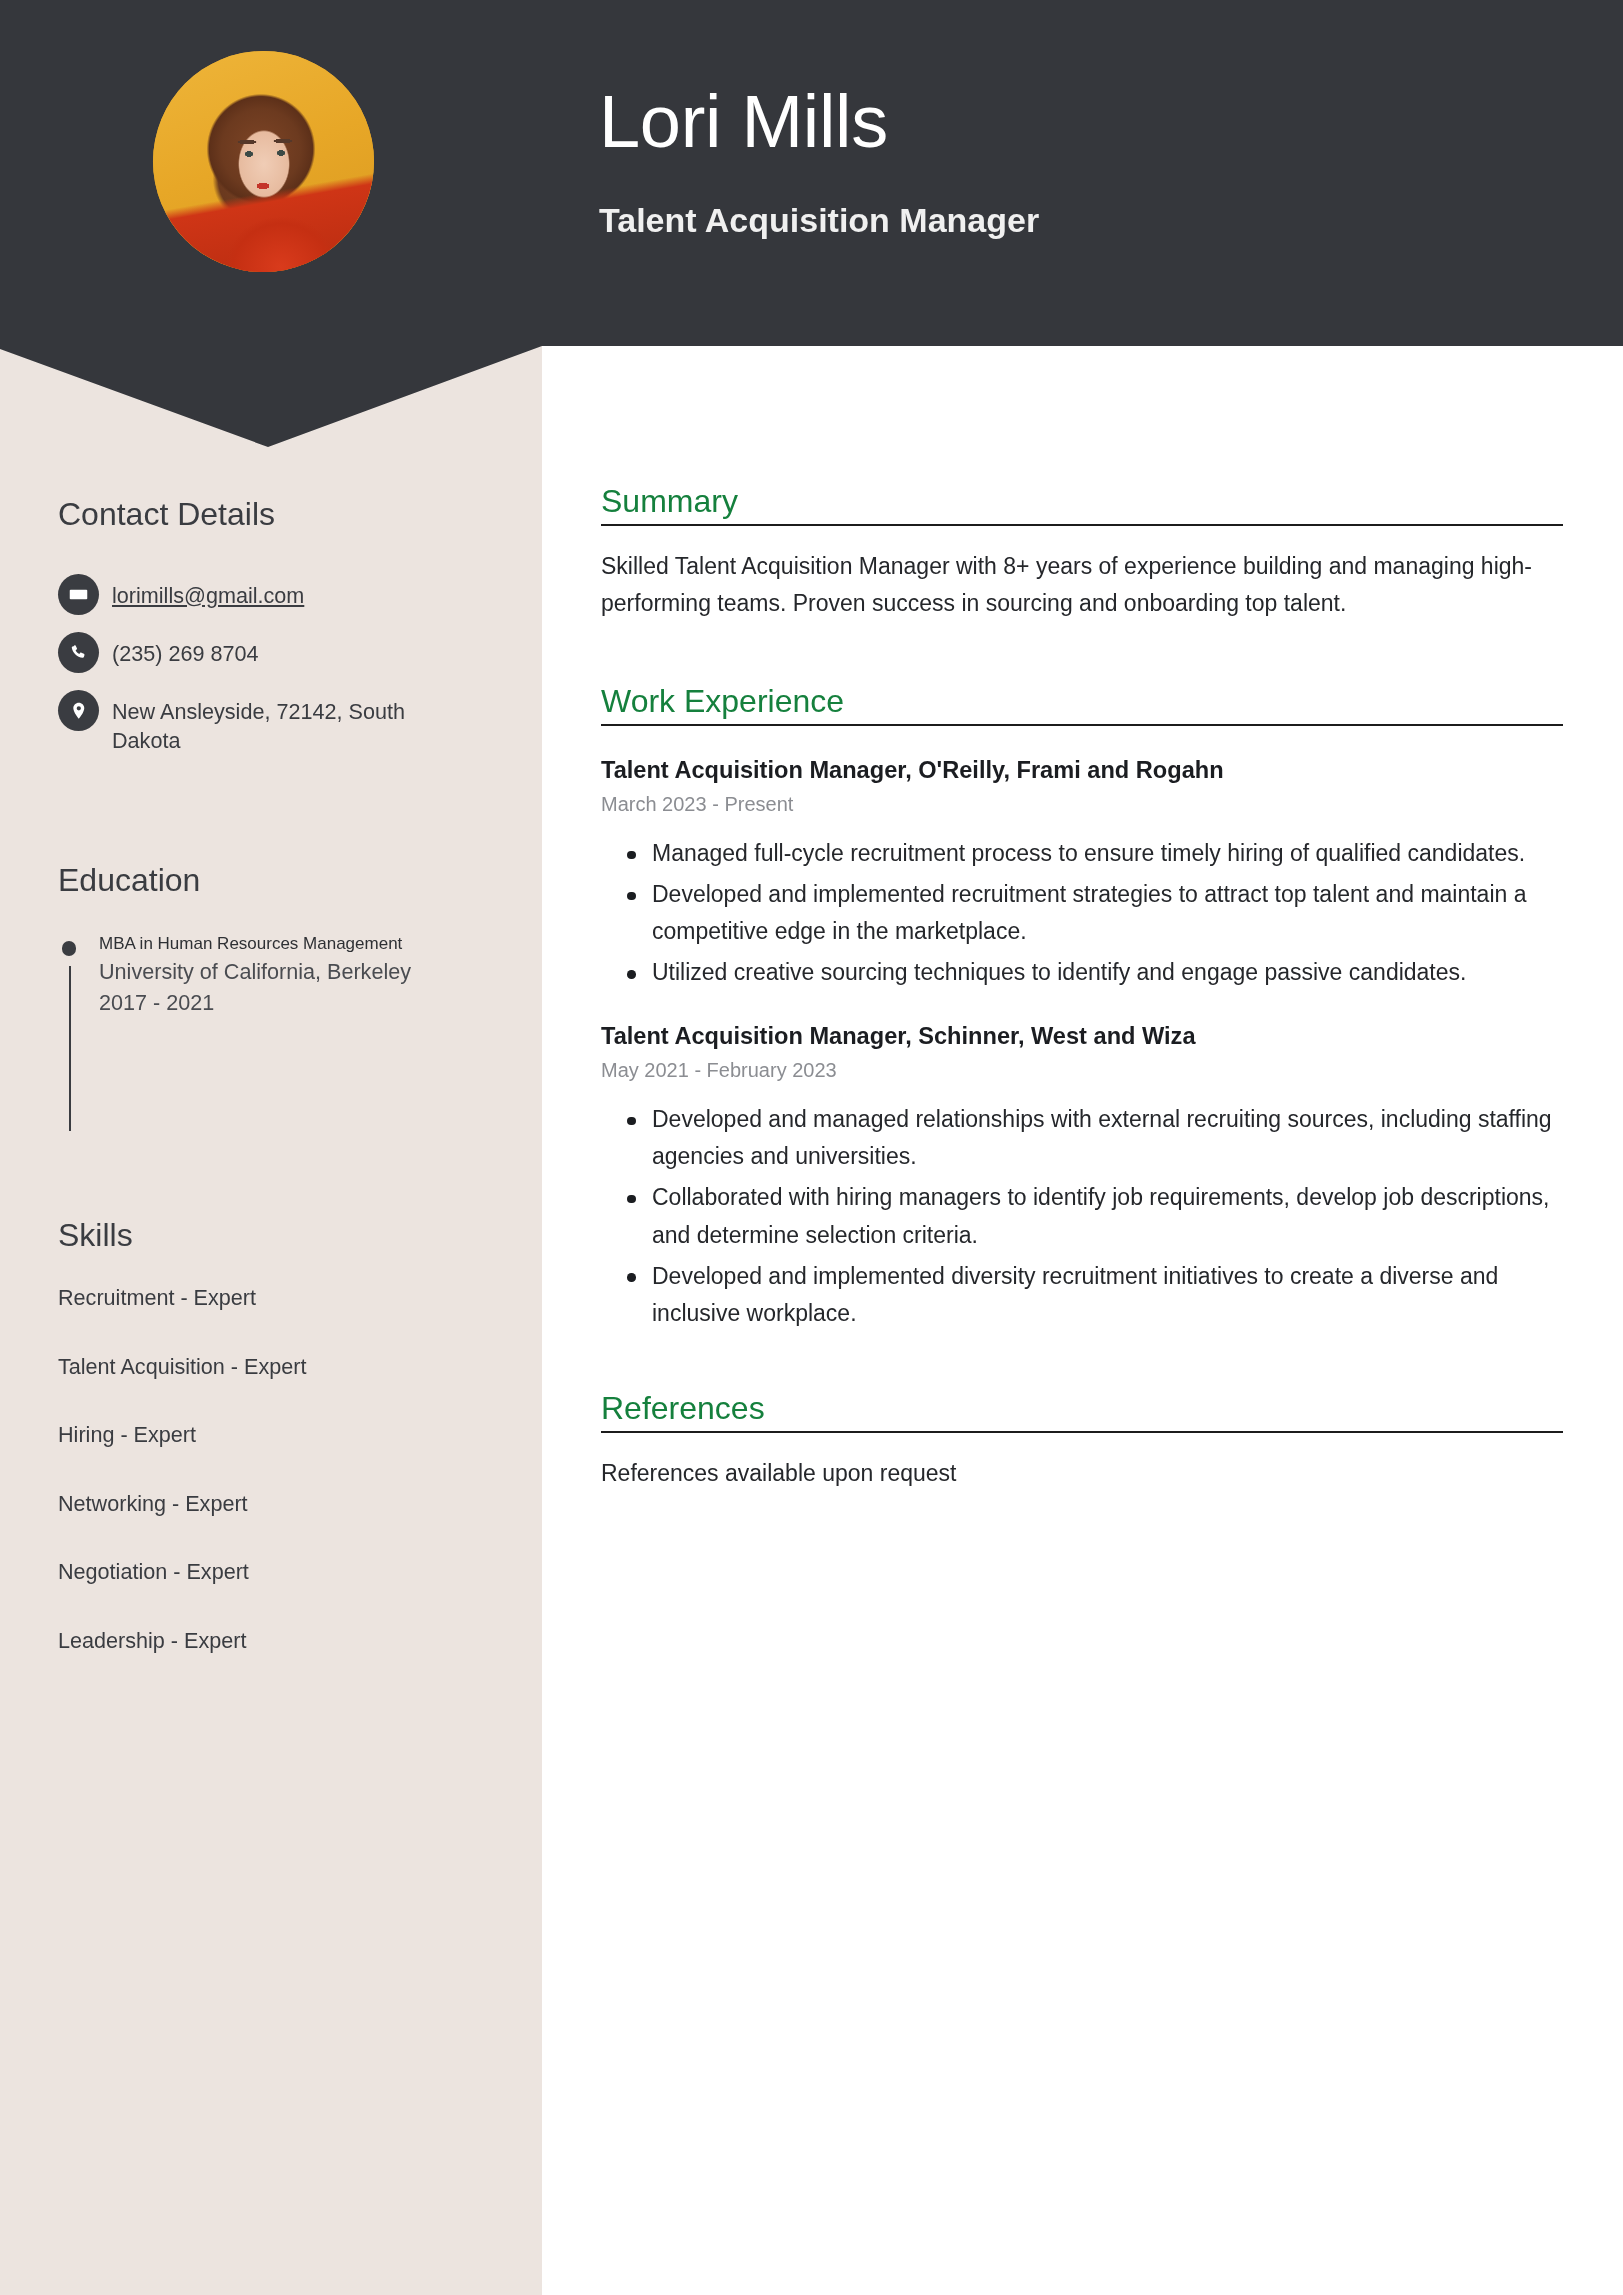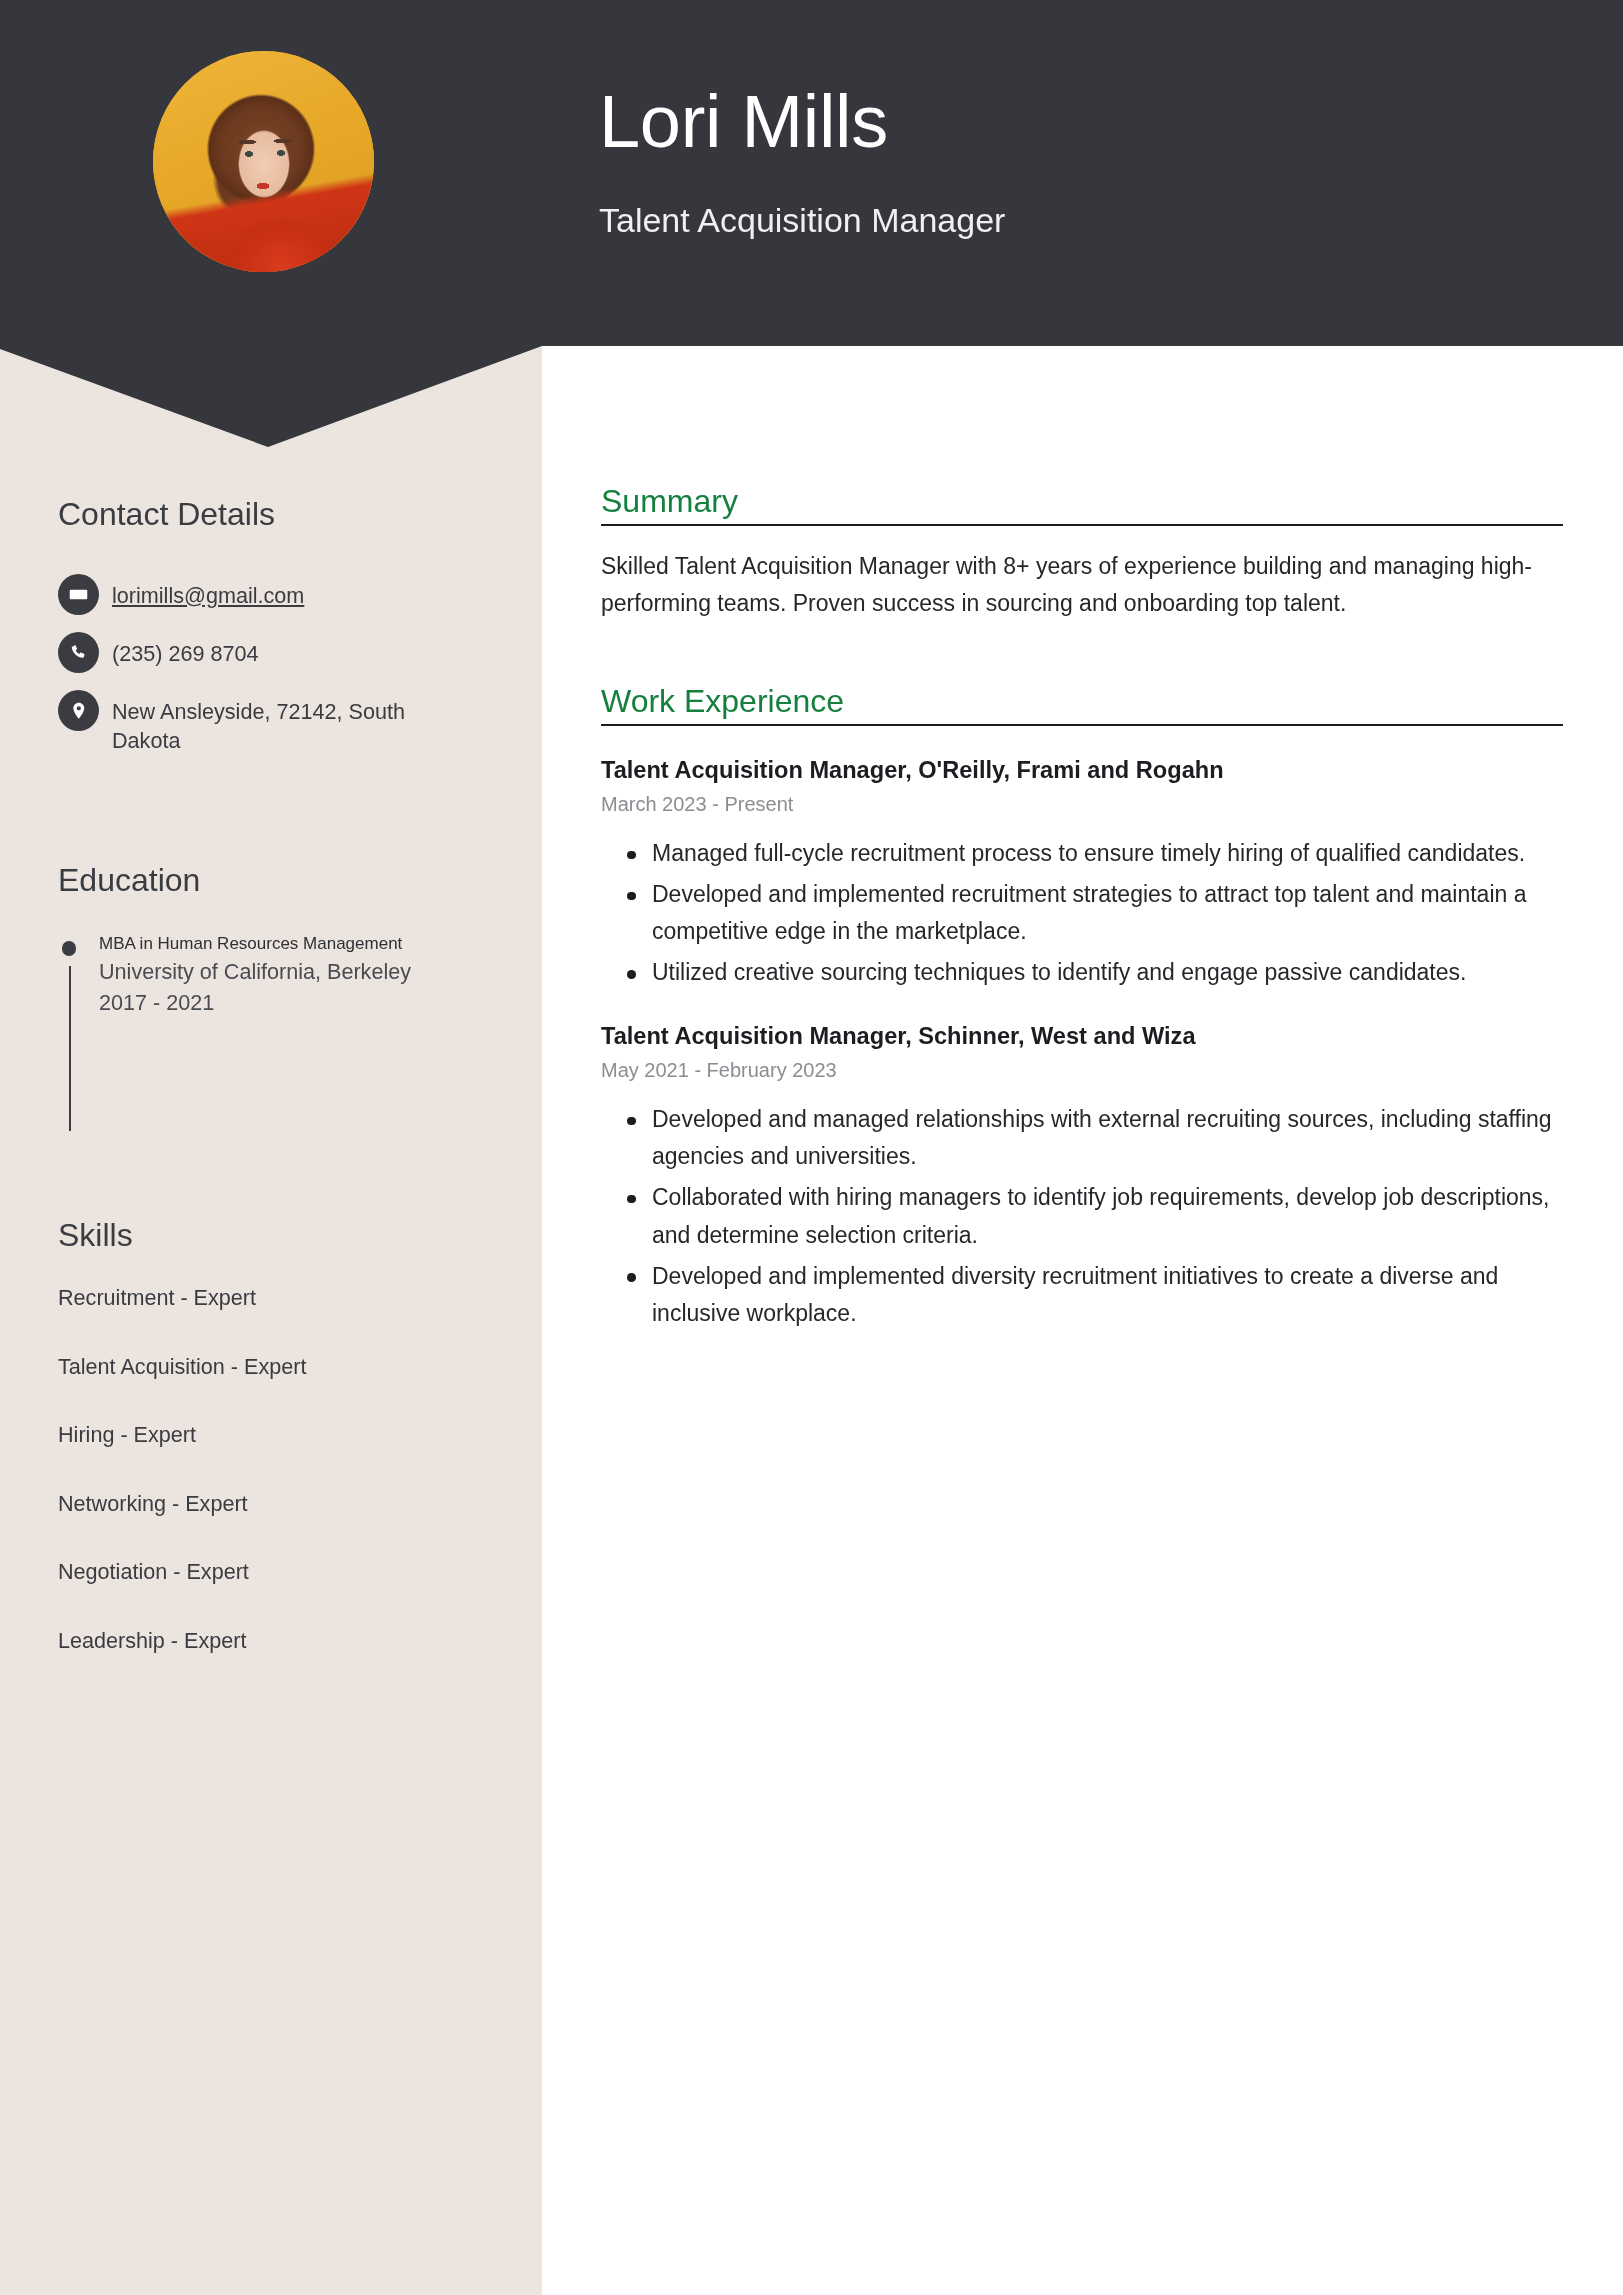--- a/index.html
+++ b/index.html
@@ -90,21 +90,21 @@
     color: #ffffff;
     letter-spacing: -0.3px;
     line-height: 1;
     white-space: nowrap;
   }
   .job-title {
     position: absolute;
     left: 599px;
     top: 203px;
     font-size: 34px;
-    font-weight: 400;
+    font-weight: 700;
     color: #f0f0f0;
     line-height: 1;
     white-space: nowrap;
   }
 
   
   .sidebar {
     position: absolute;
     left: 58px;
     top: 0;
@@ -355,17 +355,21 @@
         <div class="job-head">Talent Acquisition Manager, Schinner, West and Wiza</div>
         <div class="job-dates">May 2021 - February 2023</div>
         <ul class="job-bullets">
           <li>Developed and managed relationships with external recruiting sources, including staffing agencies and universities.</li>
           <li>Collaborated with hiring managers to identify job requirements, develop job descriptions, and determine selection criteria.</li>
           <li>Developed and implemented diversity recruitment initiatives to create a diverse and inclusive workplace.</li>
         </ul>
       </div>
     </div>
 
+    <div class="section sec-refs">
+      <div class="sec-heading">References</div>
+      <div class="refs-body">References available upon request</div>
+    </div>
 
   </div>
 
 </div>
 
 
 </body></html>

